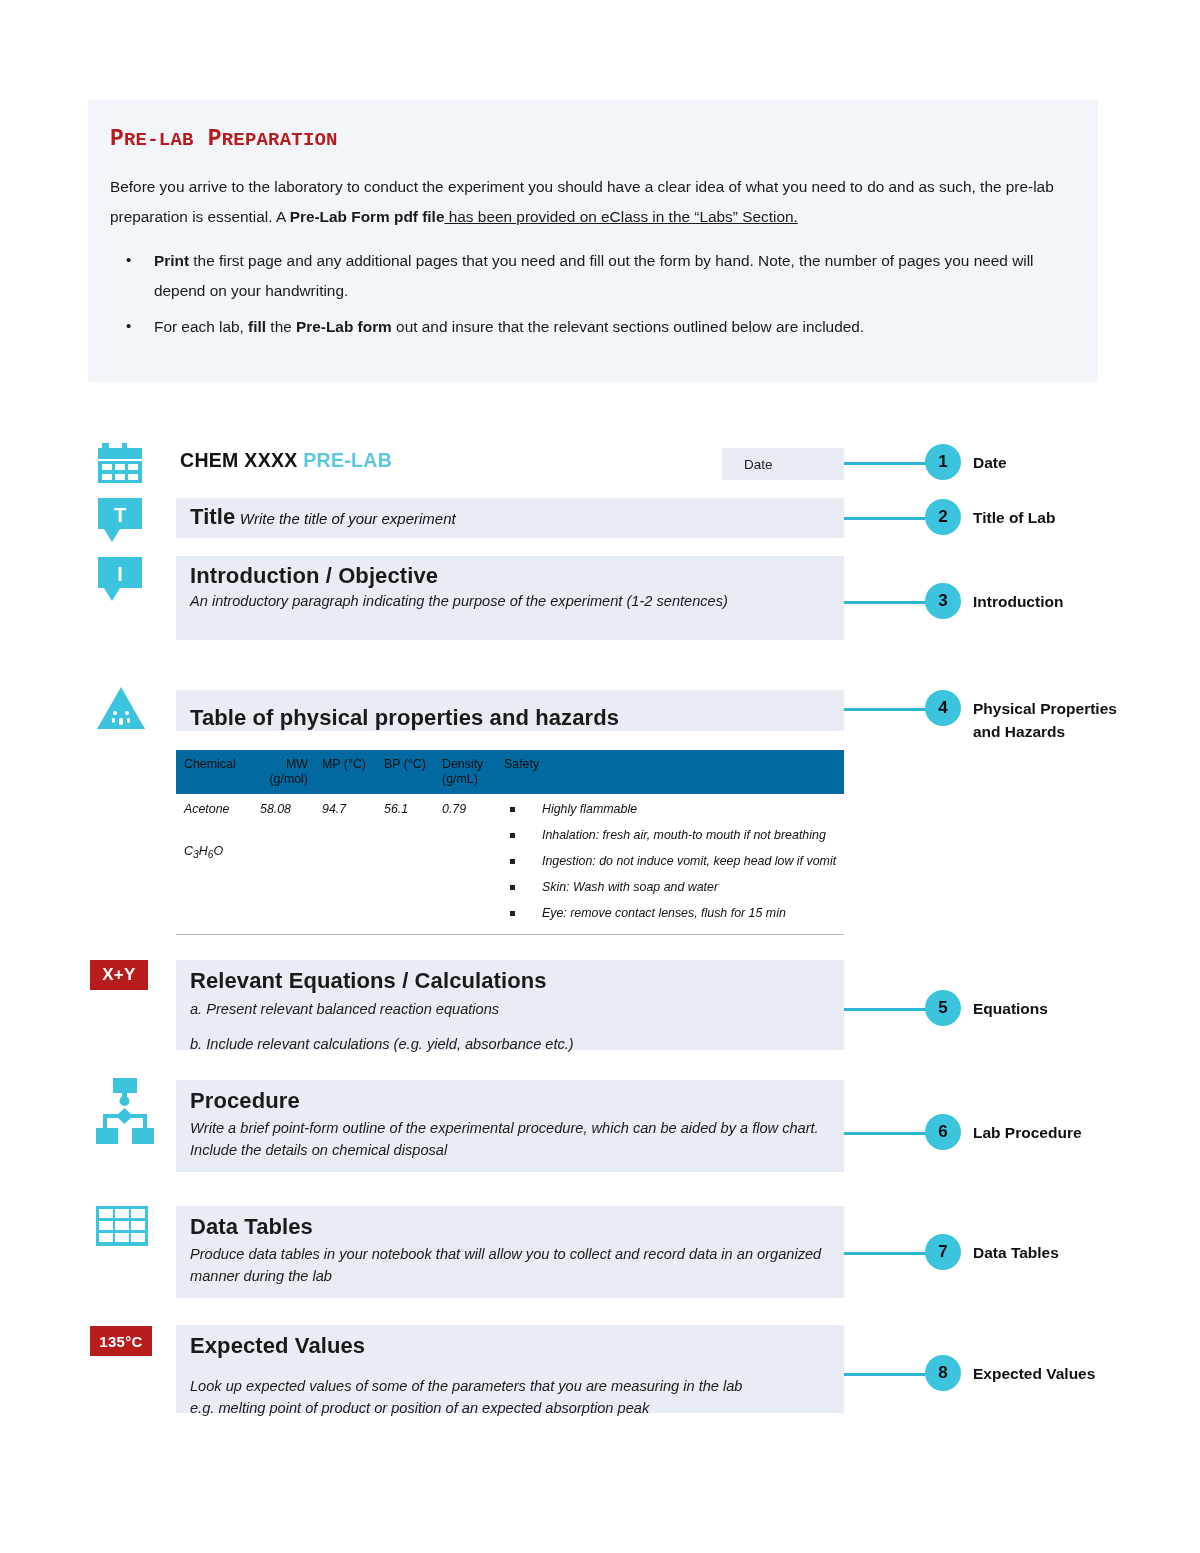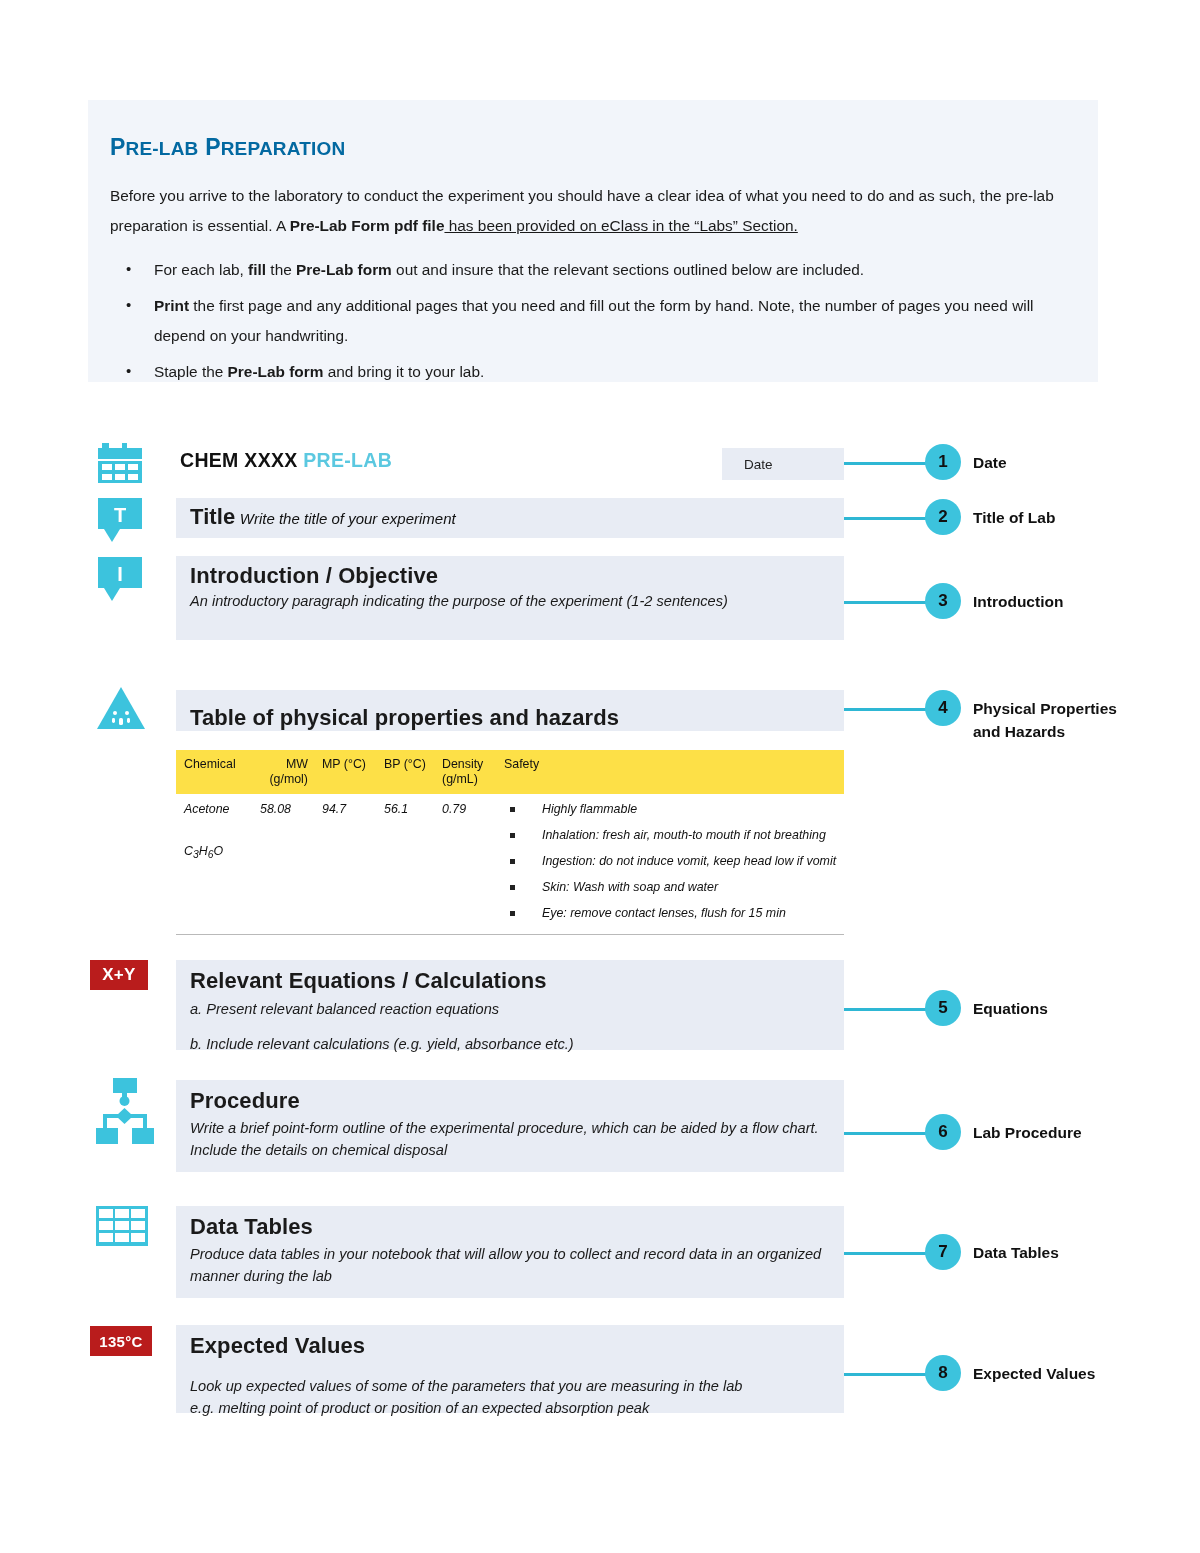--- a/index.html
+++ b/index.html
@@ -21,22 +21,23 @@
     position: absolute;
     left: 88px; top: 100px;
     width: 1010px; height: 282px;
     background: #f2f5fa;
     padding: 22px 26px 0 22px;
   }
   .intro-title {
     font-size: 23px;
     font-weight: bold;
     letter-spacing: .2px;
-    margin: 12px 0 20px 0;
-    color: #0369a1;
+    margin: 4px 0 20px 0;
+    color: #b91c1c;
+    font-family: Liberation Mono, monospace;
   }
   .intro-para {
     font-size: 15.4px;
     line-height: 30px;
     margin: 0 0 14px 0;
     color: #1a1a1a;
   }
   .intro-para b { font-weight: bold; }
   .intro-para u { text-decoration: underline; }
   .bullets { margin: 0; padding: 0; list-style: none; }
@@ -126,21 +127,21 @@
   }
 
   
   .ptable {
     position: absolute;
     left: 176px; top: 750px;
     width: 668px;
     border-collapse: collapse;
   }
   .ptable th {
-    background: #fde047;
+    background: #0369a1;
     font-size: 12.4px;
     font-weight: normal;
     text-align: left;
     vertical-align: top;
     padding: 7px 6px 7px 8px;
     color: #111;
     line-height: 15px;
   }
   .ptable td {
     font-size: 12.4px;
@@ -191,27 +192,24 @@
   <h1 class="intro-title">
     <span><span style="font-size:23px">P</span><span style="font-size:19px">RE-LAB</span> <span style="font-size:23px">P</span><span style="font-size:19px">REPARATION</span></span>
   </h1>
 
   <p class="intro-para">
     <span>Before you arrive to the laboratory to conduct the experiment you should have a clear idea of what you need to do and as such, the pre-lab preparation is essential. A </span><b>Pre-Lab Form pdf file</b><u> has been provided on eClass in the “Labs” Section.</u>
   </p>
 
   <ul class="bullets">
     <li>
-      <span>For each lab, </span><b>fill</b><span> the </span><b>Pre-Lab form</b><span> out and insure that the relevant sections outlined below are included.</span>
-    </li>
-    <li>
       <b>Print</b><span> the first page and any additional pages that you need and fill out the form by hand. Note, the number of pages you need will depend on your handwriting.</span>
     </li>
     <li>
-      <span>Staple the </span><b>Pre-Lab form</b><span> and bring it to your lab.</span>
+      <span>For each lab, </span><b>fill</b><span> the </span><b>Pre-Lab form</b><span> out and insure that the relevant sections outlined below are included.</span>
     </li>
   </ul>
 </div>
 
 <div class="diagram">
 
   <div class="icon-slot" style="left:96px; top:443px; width:56px; height:46px;">
     <svg class="ico" width="52" height="44" viewBox="0 0 52 44">
       <rect x="4" y="0" width="7" height="9" fill="#3cc3dd"></rect>
       <rect x="24" y="0" width="5" height="9" fill="#3cc3dd"></rect>

